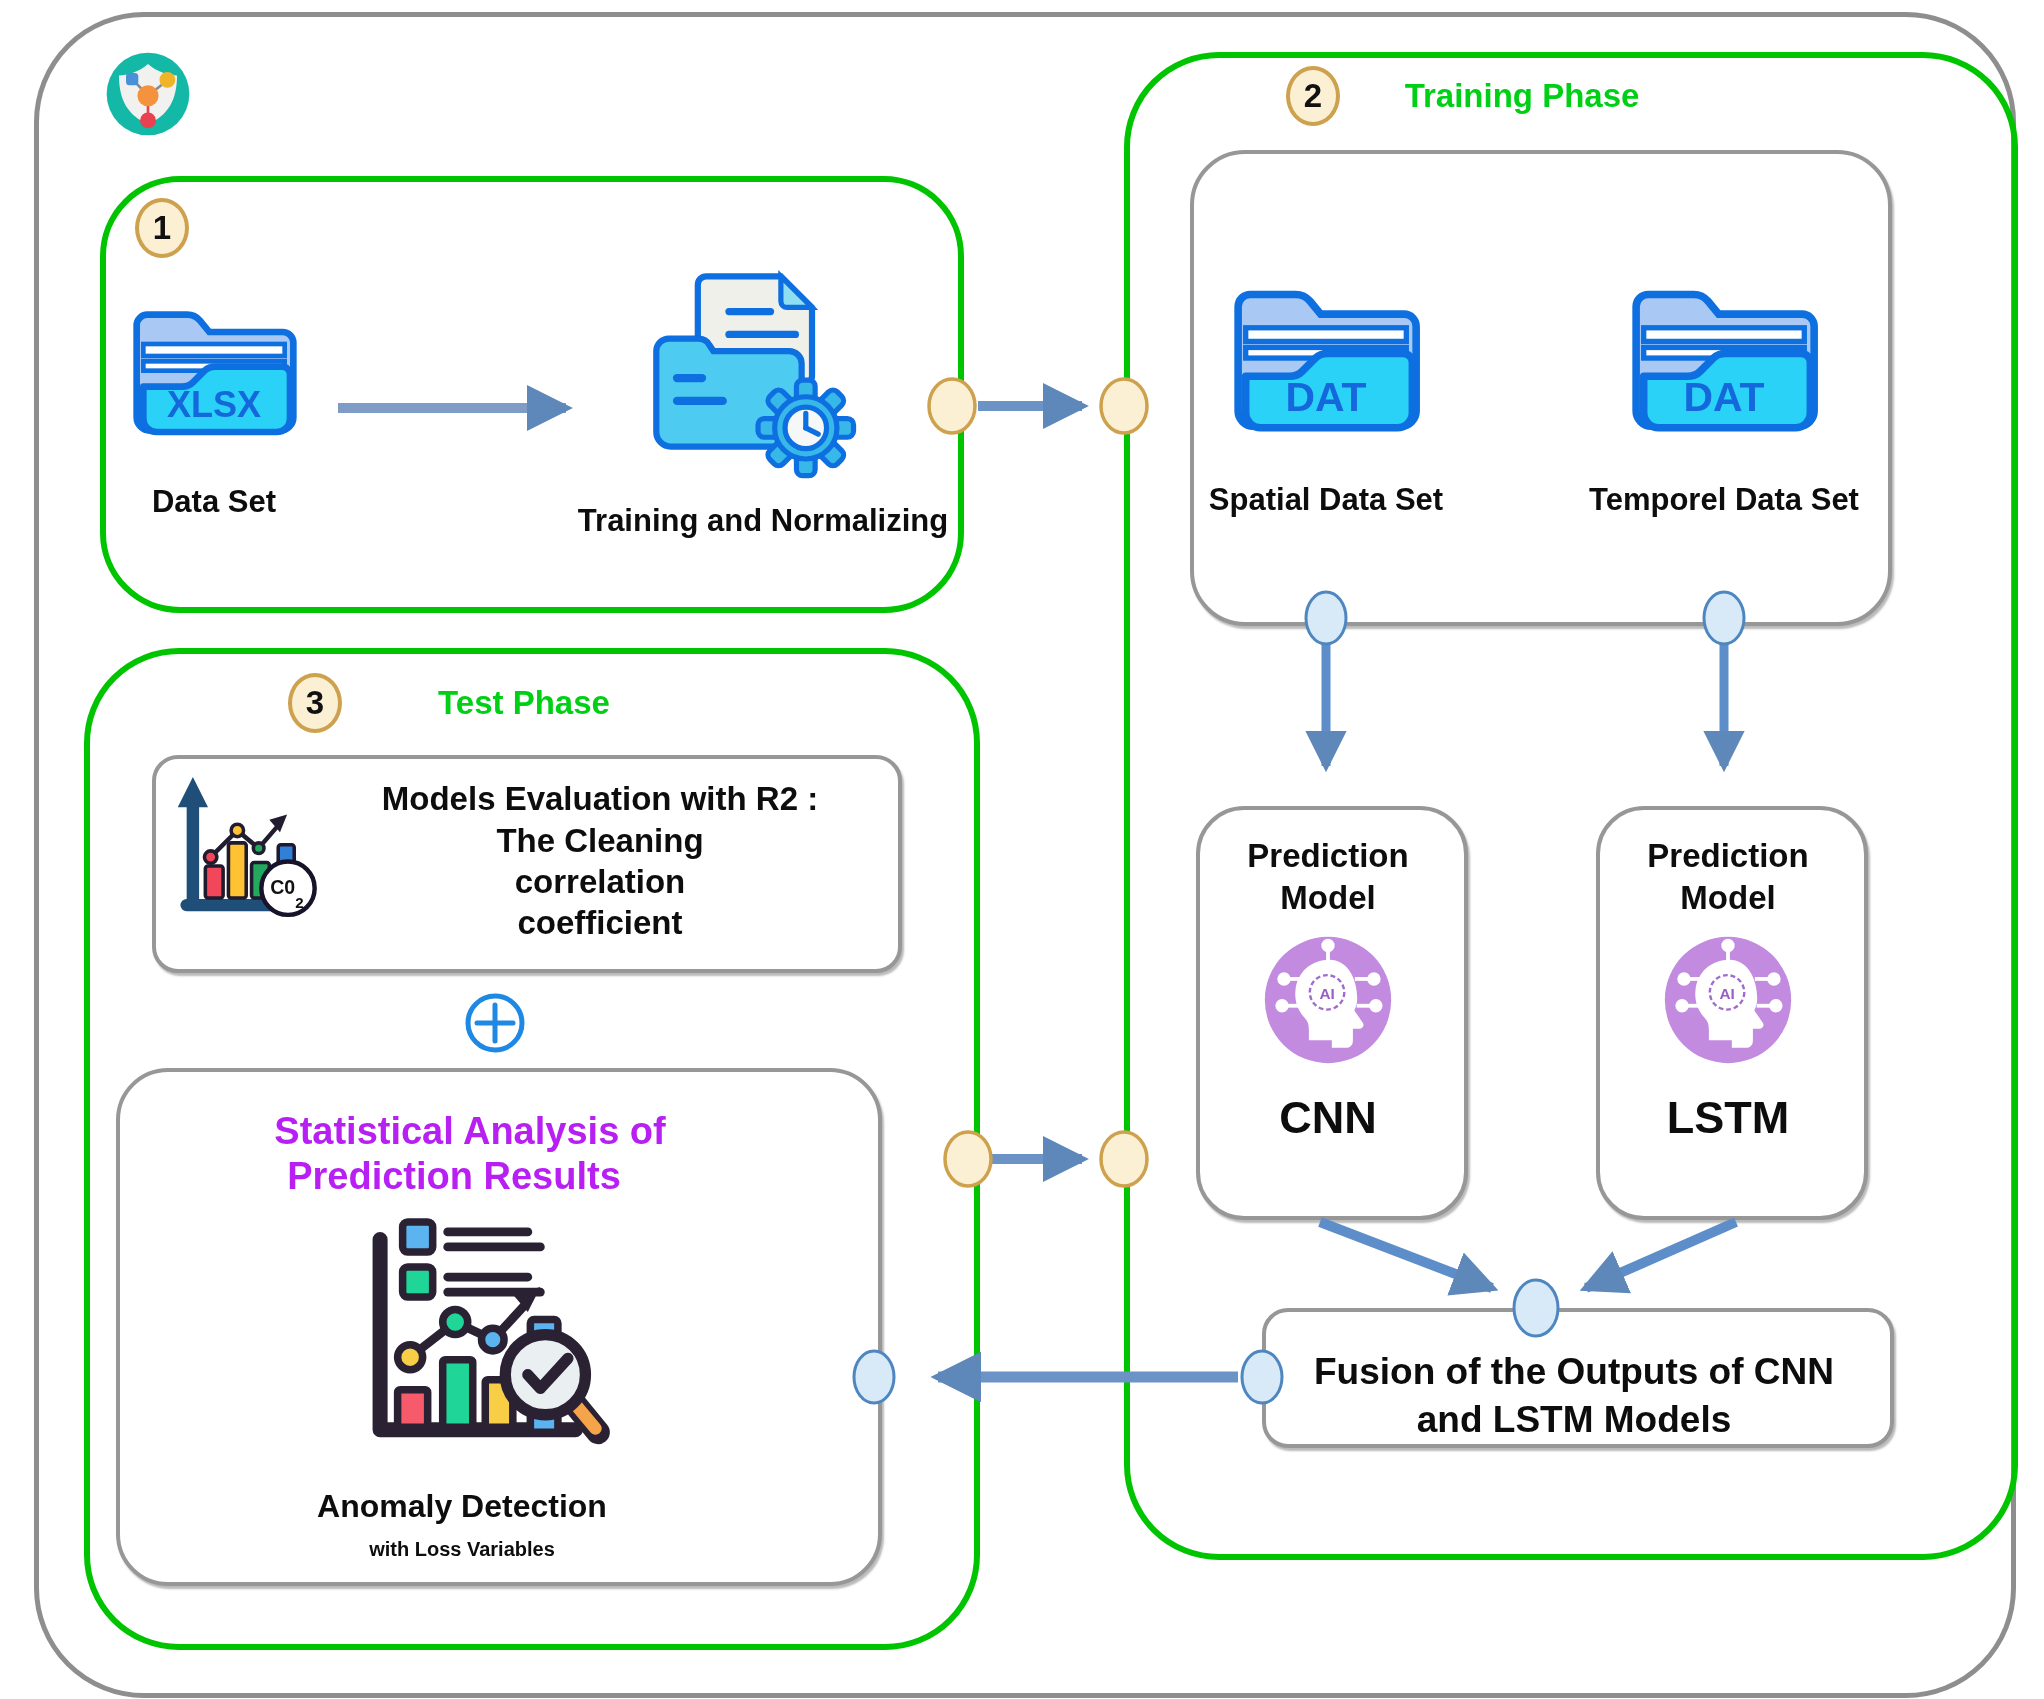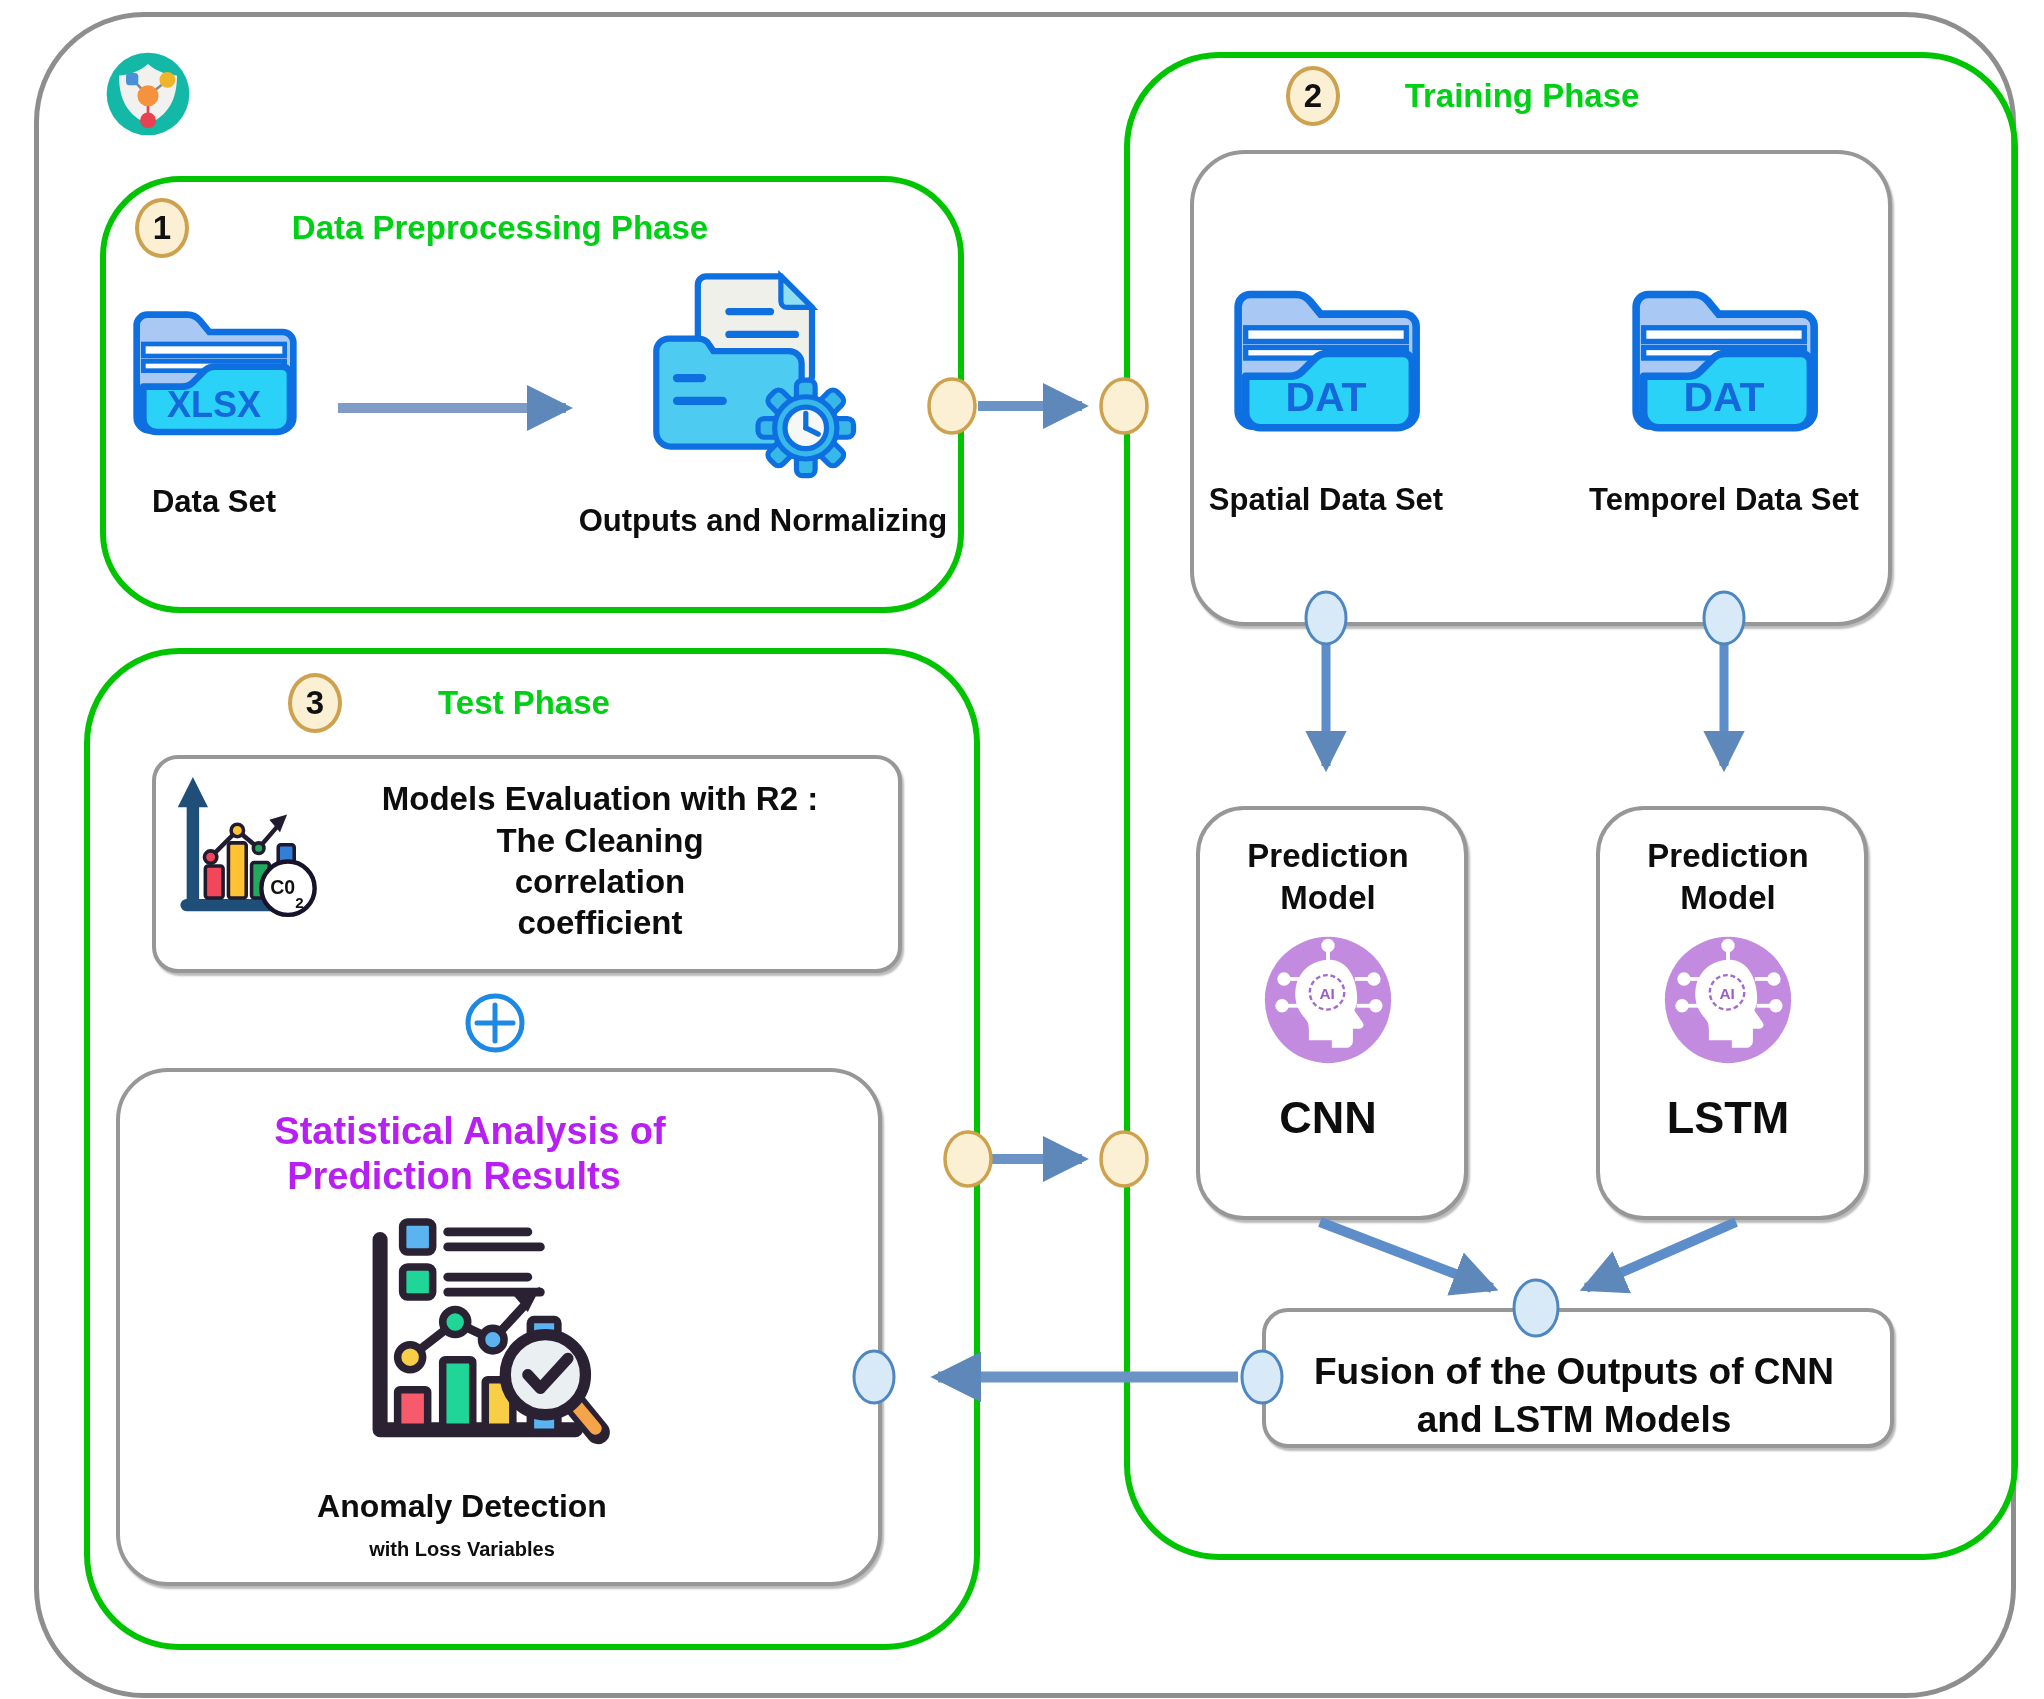--- a/index.html
+++ b/index.html
@@ -90,21 +90,20 @@
     <line x1="50" y1="52" x2="50" y2="77" stroke="#e8414f" stroke-width="3"></line>
     <rect x="25" y="26" width="14" height="14" rx="4" fill="#4a90d9"></rect>
     <circle cx="72" cy="34" r="9" fill="#f0b429"></circle>
     <circle cx="50" cy="52" r="12" fill="#f5923e"></circle>
     <circle cx="50" cy="80" r="9" fill="#e8414f"></circle>
   </svg>
 
   <div class="abs badge ctr" style="left:162px;top:228px">
       <span>1</span>
     </div>
-  <div class="abs ctr phase-title" style="left:500px;top:228px">Data Preprocessing Phase</div>
 
   <svg class="abs" style="left:126px;top:288px" width="176" height="152" viewBox="0 0 132 114">
     <path d="M8,28 a8,8 0 0 1 8,-8 h30 c4,0 7,1.5 9.5,4.5 l7,8.5 h55 a8,8 0 0 1 8,8 v56 a10,10 0 0 1 -10,10 H18 a10,10 0 0 1 -10,-10 Z" fill="#a9c9f4" stroke="#0d6fe0" stroke-width="5"></path>
     <rect x="13" y="42" width="106" height="9" fill="#ffffff" stroke="#0d6fe0" stroke-width="3.5"></rect>
     <rect x="13" y="55" width="106" height="7" fill="#ffffff" stroke="#0d6fe0" stroke-width="3.5"></rect>
     <path d="M13,74 h29 c3,0 6,-1 8,-3 l9,-9 c2,-2 5,-3 8,-3 h50 a6,6 0 0 1 6,6 v33 a10,10 0 0 1 -10,10 H23 a10,10 0 0 1 -10,-10 Z" fill="#2bd2f8" stroke="#0d6fe0" stroke-width="5" stroke-linejoin="round"></path>
     <text x="66" y="97" text-anchor="middle" font-size="27" font-weight="bold" fill="#1568dc">XLSX</text>
   </svg>
   <div class="abs ctr caption" style="left:214px;top:502px">Data Set</div>
 
@@ -122,21 +121,21 @@
         <rect x="143" y="106" width="18" height="92" rx="6"></rect>
         <rect x="106" y="143" width="92" height="18" rx="6" transform="rotate(45 152 152)"></rect>
         <rect x="106" y="143" width="92" height="18" rx="6" transform="rotate(-45 152 152)"></rect>
       </g>
       <circle cx="152" cy="152" r="30" fill="#37b8e8" stroke="#0d6fe0" stroke-width="5"></circle>
       <circle cx="152" cy="152" r="20" fill="#f6f8f8" stroke="#0d6fe0" stroke-width="5"></circle>
       <line x1="152" y1="152" x2="152" y2="138" stroke="#0d6fe0" stroke-width="5" stroke-linecap="round"></line>
       <line x1="152" y1="152" x2="164" y2="158" stroke="#0d6fe0" stroke-width="5" stroke-linecap="round"></line>
     </g>
   </svg>
-  <div class="abs ctr caption" style="left:763px;top:521px">Outputs and Normalizing</div>
+  <div class="abs ctr caption" style="left:763px;top:521px">Training and Normalizing</div>
 
   <div class="abs badge ctr" style="left:1313px;top:96px">
       <span>2</span>
     </div>
   <div class="abs ctr phase-title" style="left:1522px;top:96px">Training Phase</div>
 
   <svg class="abs" style="left:1226px;top:264px" width="200" height="173" viewBox="0 0 132 114">
     <path d="M8,28 a8,8 0 0 1 8,-8 h30 c4,0 7,1.5 9.5,4.5 l7,8.5 h55 a8,8 0 0 1 8,8 v56 a10,10 0 0 1 -10,10 H18 a10,10 0 0 1 -10,-10 Z" fill="#a9c9f4" stroke="#0d6fe0" stroke-width="5"></path>
     <rect x="13" y="42" width="106" height="9" fill="#ffffff" stroke="#0d6fe0" stroke-width="3.5"></rect>
     <rect x="13" y="55" width="106" height="7" fill="#ffffff" stroke="#0d6fe0" stroke-width="3.5"></rect>

